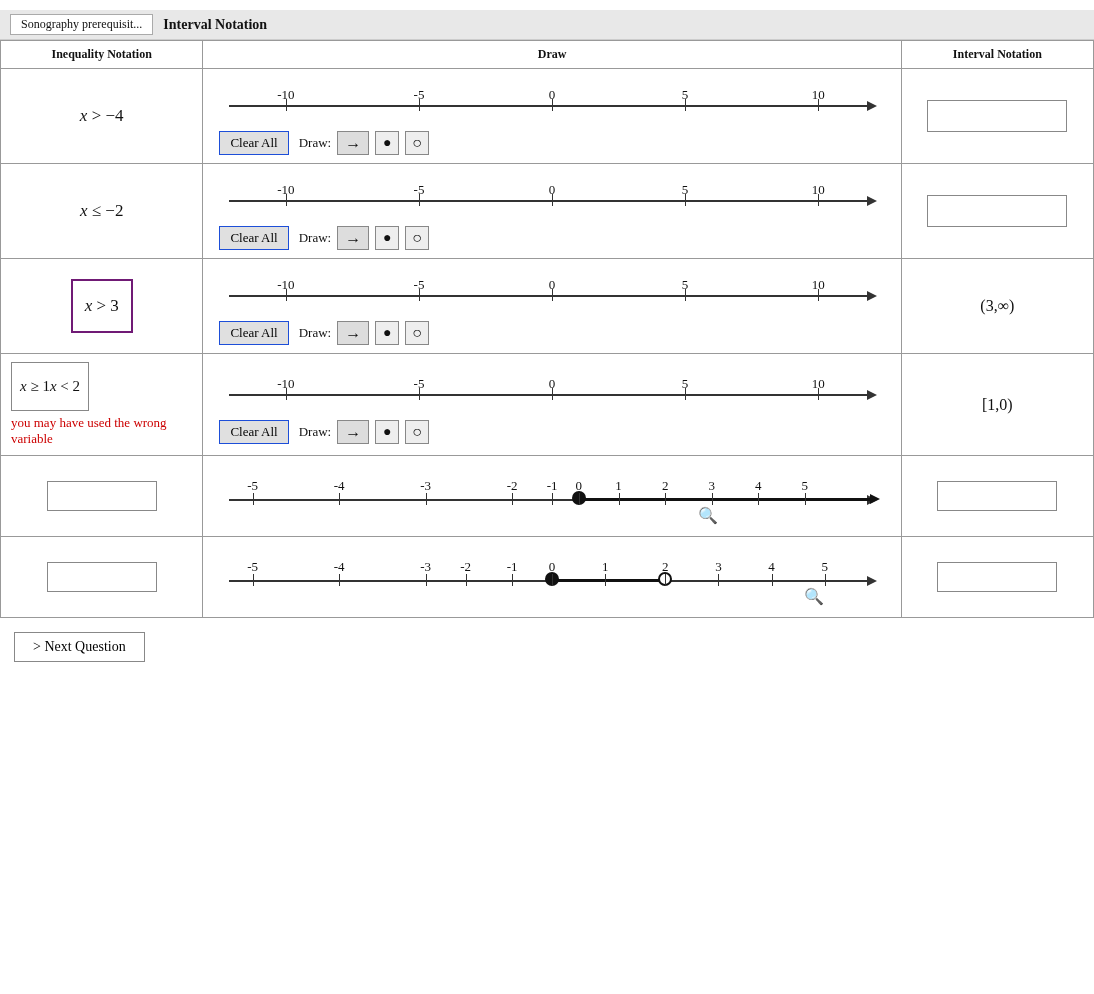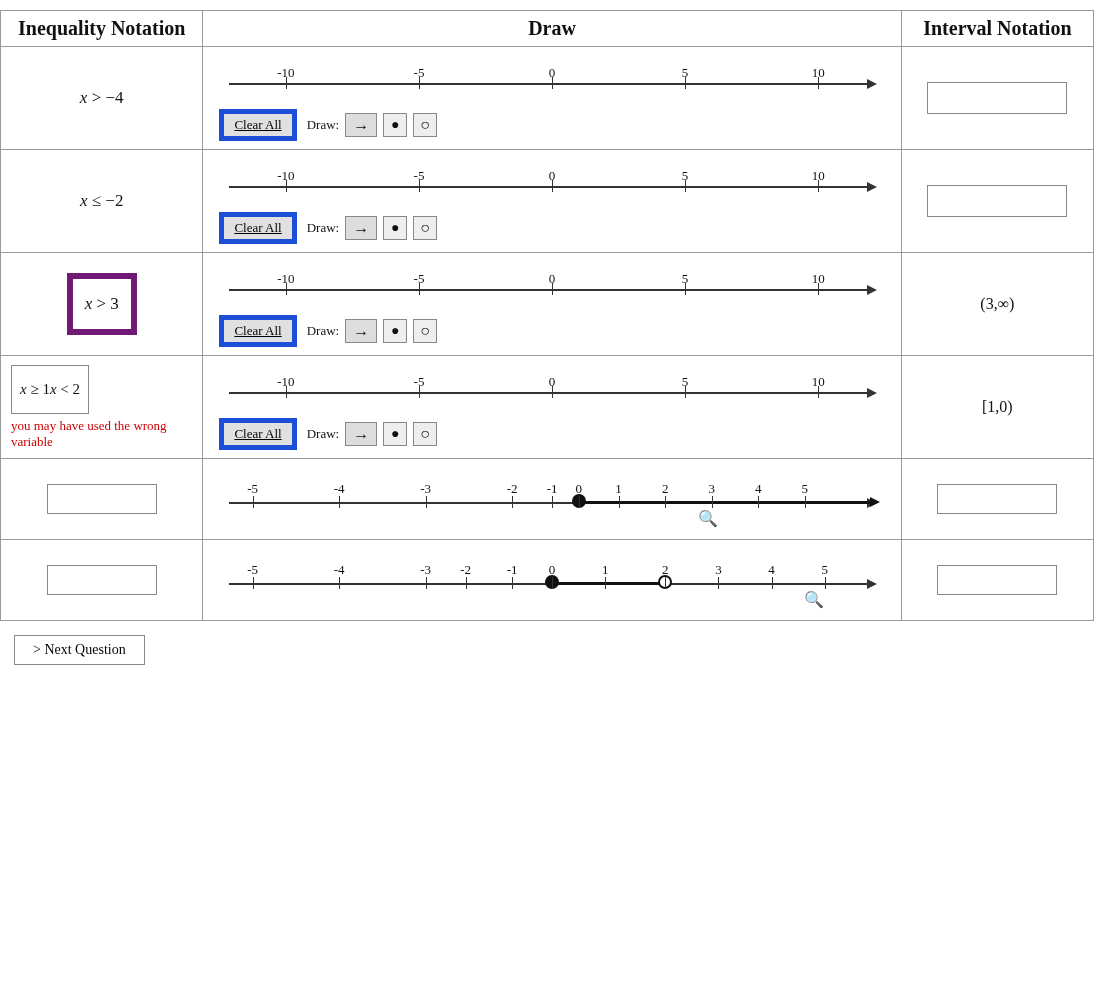--- a/index.html
+++ b/index.html
@@ -41,21 +41,21 @@
       width: 100%;
       border-collapse: collapse;
     }
     .main-table th, .main-table td {
       border: 1px solid #999;
       vertical-align: middle;
     }
     .main-table thead th {
       text-align: center;
       font-weight: bold;
-      font-size: 20px;
+      font-size: 12px;
       padding: 6px 10px;
       background: #fff;
     }
     .col-inequality {
       width: 200px;
       padding: 10px 12px;
       text-align: center;
       font-size: 17px;
     }
     .col-graph {
@@ -126,26 +126,25 @@
       transform: translateX(-50%);
     }
     .controls {
       display: flex;
       align-items: center;
       gap: 6px;
       margin-top: 4px;
     }
     .btn-clear {
       background: #e0e0e0;
-      border: 5px solid #1d4ed8;
+      border: 1px solid #1d4ed8;
       padding: 3px 10px;
       font-size: 13px;
       cursor: pointer;
       font-family: inherit;
-      text-decoration: underline;
     }
     .draw-label {
       font-size: 13px;
       margin-left: 4px;
       text-align: right;
     }
     .draw-arrow {
       display: inline-flex;
       align-items: center;
       justify-content: center;
@@ -208,20 +207,26 @@
     .header-row th {
       background: #fff;
     }
   </style>
 </head>
 <body>
 
 <div class="page">
 
   
+  <div class="top-bar">
+    <div class="tab">
+      <span>Sonography prerequisit...</span>
+    </div>
+    <span style="font-weight:bold; font-size:14px;">Interval Notation</span>
+  </div>
 
   
 
   
   <table class="main-table">
     <thead>
       <tr class="header-row">
         <th>Inequality Notation</th>
         <th>Draw</th>
         <th>Interval Notation</th>
@@ -289,21 +294,21 @@
             <span class="draw-dot-open">○</span>
           </div>
         </td>
         <td class="col-interval">
           <input class="interval-input" type="text" value="" style="">
         </td>
       </tr>
 
       <tr>
         <td class="col-inequality">
-          <div style="border:6px solid #701a75; display:inline-block; padding:15px 12px; background:#fff;">
+          <div style="border:2px solid #701a75; display:inline-block; padding:15px 12px; background:#fff;">
             <span style="font-style:italic;">x</span> &gt; 3
           </div>
         </td>
         <td class="col-graph">
           <div class="number-line">
             <div class="nl-axis"></div>
             <div class="nl-arrow-right"></div>
             <div class="nl-tick" style="left:10%"></div>
             <div class="nl-label" style="left:10%">-10</div>
             <div class="nl-tick" style="left:30%"></div>

